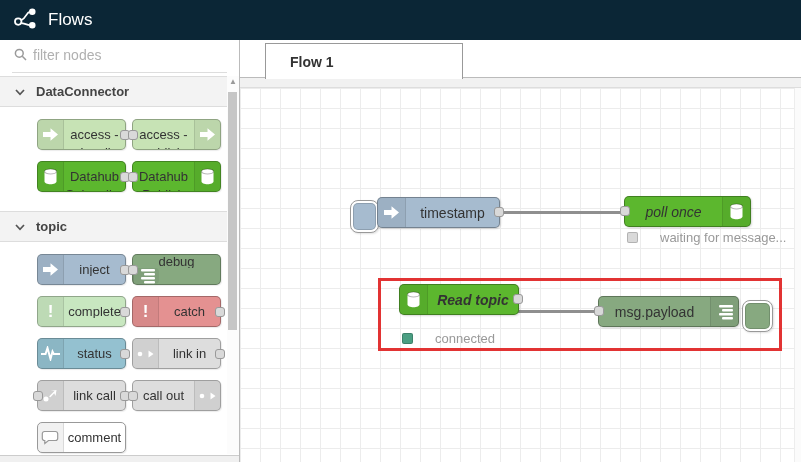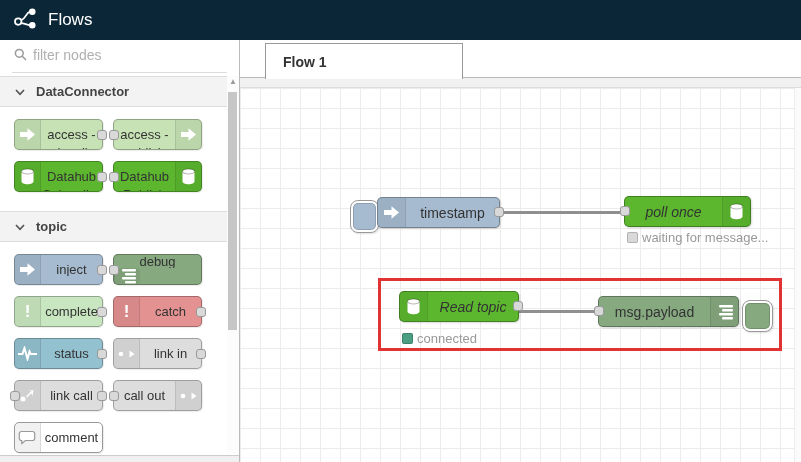--- a/index.html
+++ b/index.html
@@ -19,21 +19,21 @@
     border-bottom:1px solid #ddd; height:26px; padding:0 2px 2px 2px; }
   .filter-box input { border:none; outline:none; flex:1; font-size:14px; color:#666;
     font-family:"Liberation Sans", sans-serif; background:transparent; }
   .filter-box input::placeholder { color:#b0b0b0; }
 
   #palette-sections { position:absolute; left:0; right:12px; top:36px; bottom:7px; overflow:hidden; }
   .psec-h { display:flex; align-items:center; gap:11px; height:31px; background:#f3f3f3;
     border-top:1px solid #ddd; border-bottom:1px solid #ddd; padding-left:15px;
     font-weight:bold; font-size:13px; color:#444; cursor:pointer; }
   .pnodes { padding:12px 0 8px 14px; }
-  .prow { display:flex; margin-bottom:11px; }
+  .prow { display:flex; margin-bottom:11px;margin-left:23px; }
   .pslot { width:99px; position:relative; display:flex; }
   .pnode { position:relative; width:89px; height:31px; border-radius:5px;
     border:1px solid rgba(0,0,0,0.28); display:flex; font-size:13px; color:#333;
     box-shadow:1px 1px 1px rgba(0,0,0,0.08); }
   .picon { width:26px; flex:none; display:flex; align-items:center; justify-content:center;
     background:rgba(0,0,0,0.055); overflow:hidden; }
   .picon.left { border-right:1px solid rgba(0,0,0,0.1); border-radius:4px 0 0 4px; }
   .picon.right { border-left:1px solid rgba(0,0,0,0.1); border-radius:0 4px 4px 0; }
   .plabel { flex:1; text-align:center; align-self:center; line-height:1; overflow:hidden; }
   .pnode.two .plabel { align-self:stretch; padding-top:6px; line-height:18px; }
@@ -47,41 +47,41 @@
   .pscroll-arrow { display:block; text-align:center; color:#9a9a9a; font-size:8px; line-height:12px; }
   .pscroll-thumb { position:absolute; left:1px; top:16px; width:9px; height:238px; background:#c6c6c6; }
   .sidebar-footer { position:absolute; left:0; right:0; bottom:0; height:7px;
     background:#f0f0f0; border-top:1px solid #ccc; }
 
   
   .main { position:absolute; left:240px; top:40px; width:561px; height:422px; background:#fff; }
   .tabbar { position:relative; height:38px; background:#fff; border-bottom:1px solid #bbb; }
   .tab { position:absolute; left:25px; top:3px; width:198px; height:36px; background:#fff;
     border:1px solid #999; border-bottom:none; display:flex; align-items:center;
-    padding-left:17px; font-size:14px; font-weight:bold; color:#333; z-index:3; }
+    padding-left:24px; font-size:14px; font-weight:bold; color:#333; z-index:3; }
   .strip { height:10px; background:#f1f1f1; border-bottom:1px solid #ddd; }
   .canvas { position:absolute; left:0; right:0; top:48px; bottom:0; background:#fff;
     background-image:linear-gradient(#ececec 1px, transparent 1px),
       linear-gradient(90deg, #ececec 1px, transparent 1px);
     background-size:20px 20px; }
   .canvas-scrollbar { position:absolute; right:0; top:0; bottom:0; width:7px;
     background:#fbfbfb; border-left:1px solid #ededed; }
 
   
   .fnode { position:absolute; height:31px; border-radius:5px; border:1px solid rgba(0,0,0,0.3);
     display:flex; font-size:14px; color:#333; box-shadow:1px 1px 2px rgba(0,0,0,0.15); z-index:2; }
   .fnode .picon { width:28px; }
   .flabel { flex:1; text-align:center; align-self:center; padding:0 4px; white-space:nowrap; }
   .flabel.it { font-style:italic; }
   .fnode .pport { top:9px; }
   .wire { position:absolute; height:3px; background:#8f8f8f; border-radius:2px; z-index:1; }
   .nbtn { position:absolute; border:1px solid #999; border-radius:8px; background:#fff;
     padding:2px; z-index:1; box-shadow:1px 1px 2px rgba(0,0,0,0.12); }
   .nbtn .inner { width:100%; height:100%; border-radius:5px; border:1px solid rgba(0,0,0,0.15); }
-  .status { position:absolute; display:flex; align-items:center; gap:4px; z-index:2; }
+  .status { position:absolute; display:flex; align-items:center; gap:22px; z-index:2; }
   .sdot { width:11px; height:11px; border:1px solid rgba(0,0,0,0.18); border-radius:2px; }
   .stext { font-size:13px; color:#999; white-space:nowrap; }
   .hl-rect { position:absolute; border:3px solid #e23333; z-index:5; pointer-events:none; }
 </style>
 </head>
 <body>
 
 <div id="app">
 
   <div class="header" style="background: rgb(11, 38, 54);">
@@ -347,21 +347,21 @@
             </svg>
           </span>
       </div>
       <div class="status" style="left:387px; top:142px;">
         <span class="sdot" style="background: rgb(217, 217, 217);"></span>
         <span class="stext">waiting for message...</span>
       </div>
 
       <div class="hl-rect" style="left: 138px; top: 190px; width: 404px; height: 73px; border-color: rgb(226, 51, 51);"></div>
 
-      <div class="fnode" style="left: 159px; top: 203px; width: 120px; background: rgb(92, 183, 46);">
+      <div class="fnode" style="left: 159px; top: 196px; width: 120px; background: rgb(92, 183, 46); font-weight: bold;">
         <span class="picon left">
             <svg width="15" height="17" viewBox="0 0 15 17">
               <path d="M1.5 3.5 v10 c0 1.5 2.7 2.7 6 2.7 s6 -1.2 6 -2.7 v-10 z" fill="#fff"></path>
               <ellipse cx="7.5" cy="3.5" rx="6" ry="2.5" fill="#fff" stroke="rgba(0,0,0,0.28)" stroke-width="1.2"></ellipse>
             </svg>
           </span>
         <span class="flabel it">Read topic</span>
         <span class="pport r"></span>
       </div>
       <div class="status" style="left:162px; top:243px;">

